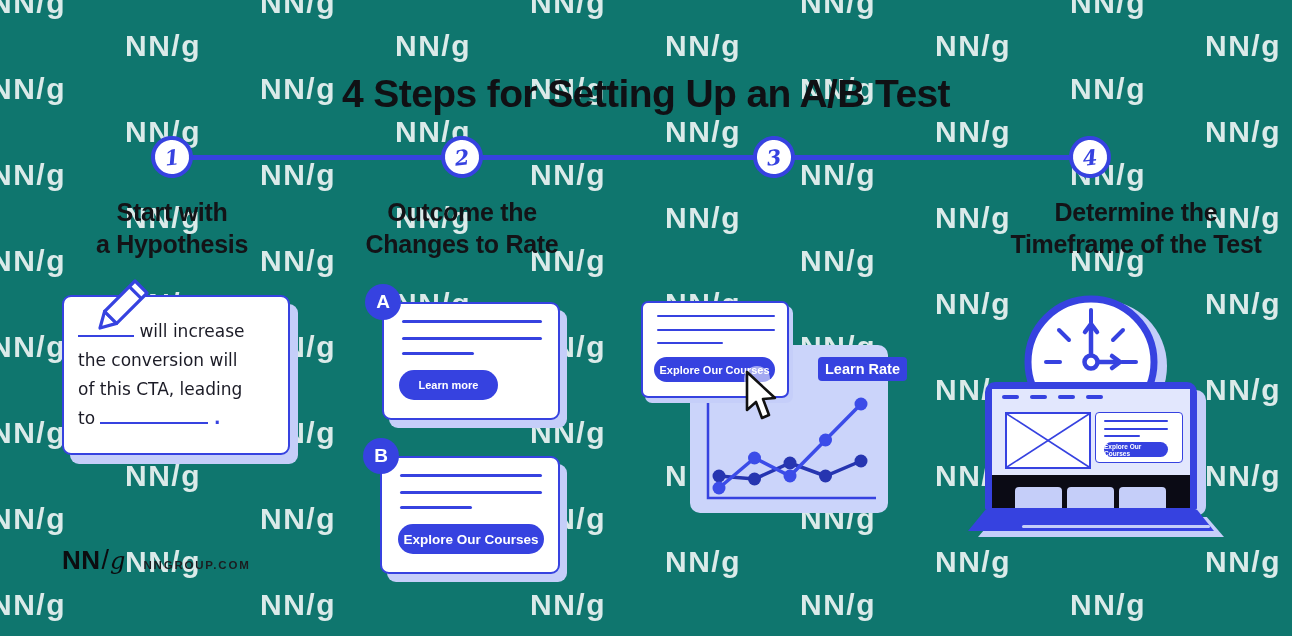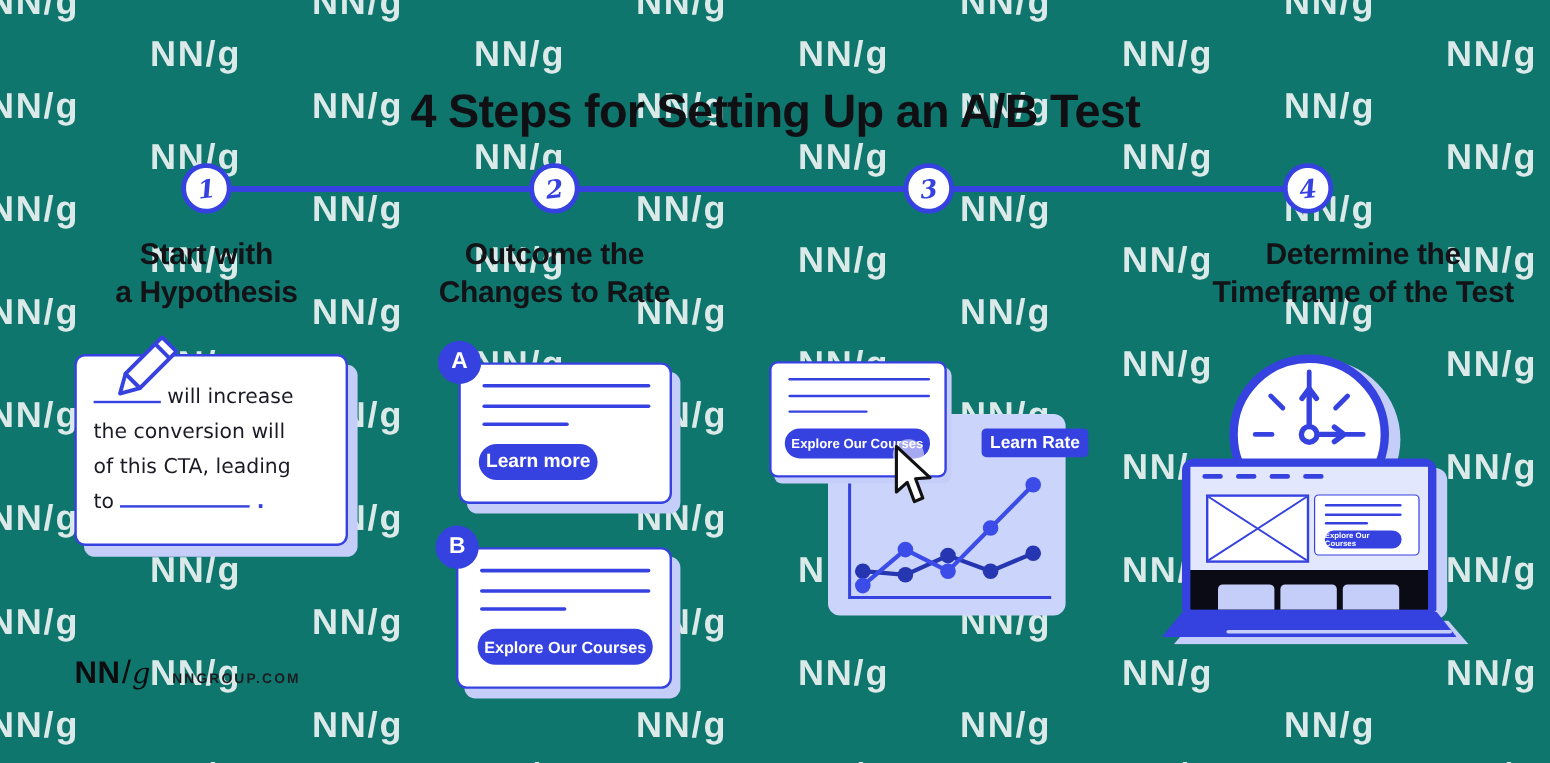--- a/index.html
+++ b/index.html
@@ -188,21 +188,21 @@
       <polygon points="0,0 15,-8.5 15,8.5"></polygon>
       <rect x="15" y="-8.5" width="43" height="17"></rect>
       <line x1="50" y1="-8.5" x2="50" y2="8.5"></line>
     </g>
   </svg>
 
   <div class="card" style="left:382px;top:302px;width:174px;height:114px">
     <div class="ph" style="top:16px;left:18px;width:140px"></div>
     <div class="ph" style="top:33px;left:18px;width:140px"></div>
     <div class="ph" style="top:48px;left:18px;width:72px"></div>
-    <div class="pill" style="left:15px;top:66px;width:99px;height:30px;font-size:16px">Learn more</div>
+    <div class="pill" style="left:15px;top:66px;width:99px;height:30px;font-size:11px">Learn more</div>
   </div>
   <div class="badge" style="left:365px;top:284px">A</div>
 
   <div class="card" style="left:380px;top:456px;width:176px;height:114px">
     <div class="ph" style="top:16px;left:18px;width:142px"></div>
     <div class="ph" style="top:33px;left:18px;width:142px"></div>
     <div class="ph" style="top:48px;left:18px;width:72px"></div>
     <div class="pill" style="left:16px;top:66px;width:146px;height:30px;font-size:13.5px">Explore Our Courses</div>
   </div>
   <div class="badge" style="left:363px;top:438px">B</div>

